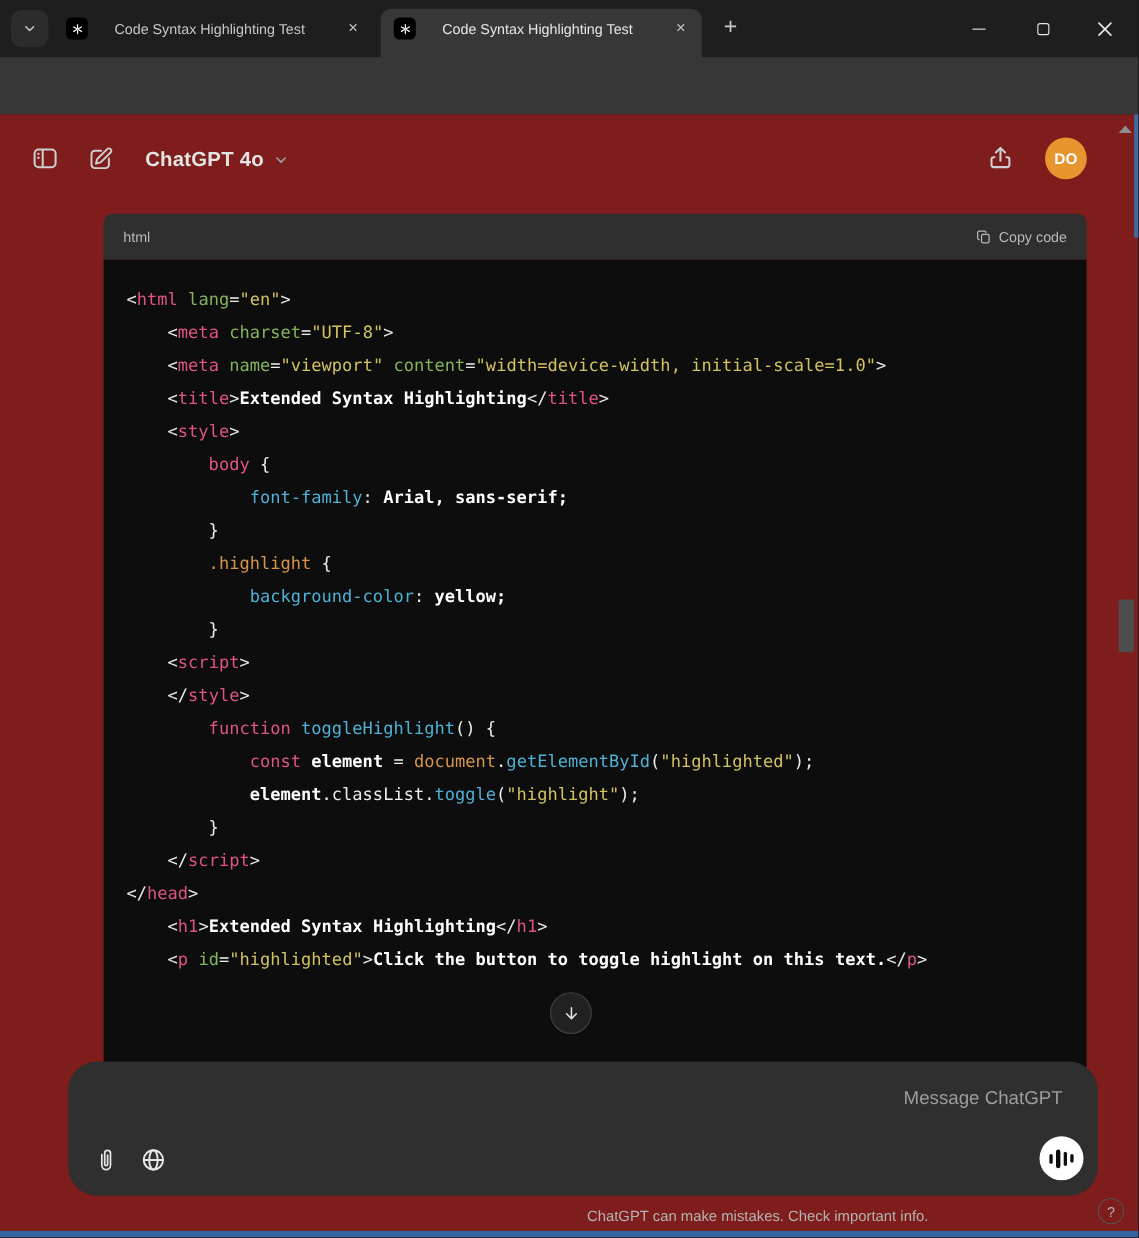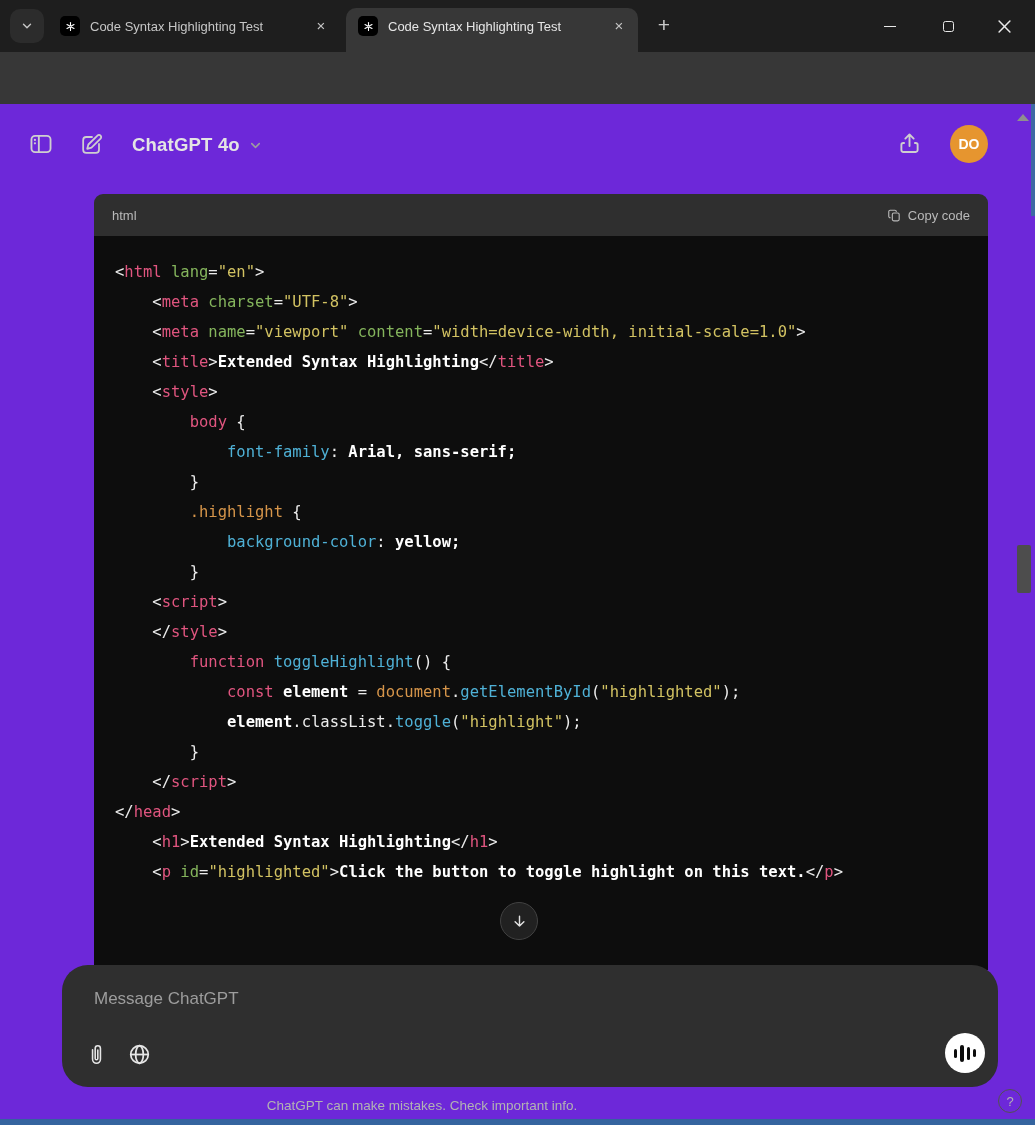--- a/index.html
+++ b/index.html
@@ -7,21 +7,21 @@
   body { font-family:"Liberation Sans", sans-serif; background:#212121; position:relative; overflow:hidden; }
   svg { display:block; }
 
   
   .titlebar { position:absolute; left:0; top:0; width:1035px; height:52px; background:#1e1e1e; }
   .tab-search { position:absolute; left:10px; top:9px; width:34px; height:34px; border-radius:10px; background:#2c2c2c; display:flex; align-items:center; justify-content:center; cursor:pointer; }
   .tab { position:absolute; top:8px; height:36px; display:flex; align-items:center; padding:0 10px 0 12px; border-radius:10px 10px 0 0; }
   .tab.inactive { left:48px; width:292px; }
   .tab.active { left:346px; width:292px; height:44px; background:#373737; padding-bottom:8px; }
   .favicon { width:20px; height:20px; border-radius:5px; background:#000; display:flex; align-items:center; justify-content:center; flex:none; }
-  .tab-title { flex:1; font-size:13px; color:#c6c6c6; white-space:nowrap; overflow:hidden; margin:0 8px 0 10px; }
+  .tab-title { flex:1; font-size:13px; color:#c6c6c6; white-space:nowrap; overflow:hidden; margin:0 8px 0 24px; }
   .tab.active .tab-title { color:#e6e6e6; }
   .tab-close { flex:none; width:18px; height:18px; border-radius:50%; color:#c6c6c6; font-size:15px; line-height:17px; text-align:center; cursor:pointer; }
   .new-tab { position:absolute; left:650px; top:12px; width:28px; height:28px; color:#c8c8c8; font-size:21px; line-height:26px; text-align:center; border-radius:6px; cursor:pointer; }
   .win-btn { position:absolute; top:0; width:46px; height:52px; display:flex; align-items:center; justify-content:center; cursor:pointer; }
   .wb-min { left:867px; } .wb-max { left:925px; } .wb-close { left:981px; }
   .min-glyph { width:12px; height:0; border-top:1.6px solid #e8e8e8; }
   .max-glyph { width:11px; height:11px; border:1.4px solid #e8e8e8; border-radius:2.5px; }
 
   .toolbar { position:absolute; left:0; top:52px; width:1035px; height:52px; background:#373737; }
   .nav-ic { position:absolute; top:62px; width:32px; height:32px; display:flex; align-items:center; justify-content:center; border-radius:50%; cursor:pointer; }
@@ -29,47 +29,47 @@
   .url-text { flex:1; margin-left:11px; font-size:15px; color:#e0e0e0; white-space:nowrap; overflow:hidden; }
   .ext { position:absolute; top:65px; width:26px; height:26px; display:flex; align-items:center; justify-content:center; cursor:pointer; }
   .ext-circle { width:25px; height:25px; border-radius:50%; display:flex; align-items:center; justify-content:center; }
   .badge { position:absolute; right:-7px; bottom:-5px; min-width:16px; height:15px; border-radius:4.5px; background:#e8453c; color:#fff; font-size:10px; font-weight:bold; line-height:15px; text-align:center; padding:0 3px; }
   .tool-divider { position:absolute; left:924px; top:66px; width:1px; height:24px; background:#5a5a5a; }
   .profile-avatar { position:absolute; left:947px; top:63px; width:30px; height:30px; border-radius:50%; background:linear-gradient(180deg,#f09480 18%, #d96a5a 45%, #6e3630 78%, #39201f 100%); cursor:pointer; }
   .kebab { position:absolute; left:997px; top:64px; width:22px; height:28px; display:flex; flex-direction:column; align-items:center; justify-content:center; gap:3px; cursor:pointer; }
   .kebab i { width:3.4px; height:3.4px; border-radius:50%; background:#d0d0d0; }
 
   
-  .page { position:absolute; left:0; top:104px; width:1035px; height:1021px; background:#6d28d9; }
+  .page { position:absolute; left:0; top:104px; width:1035px; height:1021px; background:#7f1d1d; }
   .hdr-btn { position:absolute; width:32px; height:32px; display:flex; align-items:center; justify-content:center; border-radius:8px; cursor:pointer; }
   .model-switch { position:absolute; left:126px; top:24px; height:34px; display:flex; align-items:center; gap:8px; padding:0 6px; border-radius:8px; cursor:pointer; }
   .model-label { font-size:18.5px; font-weight:bold; color:#e4e4e4; letter-spacing:.2px; }
   .gpt-avatar { position:absolute; left:950px; top:21px; width:38px; height:38px; border-radius:50%; background:#e6952f; color:#fff; font-size:14px; font-weight:bold; display:flex; align-items:center; justify-content:center; cursor:pointer; }
 
   .code-card { position:absolute; left:94px; top:90px; width:894px; height:776px; border-radius:9px 9px 0 0; overflow:hidden; }
   .code-header { height:42px; background:#2f2f2f; display:flex; align-items:center; padding:0 18px; }
   .code-lang { font-size:13px; color:#b9b9b9; }
   .copy-btn { margin-left:auto; display:flex; align-items:center; gap:6px; font-size:13px; color:#b9b9b9; cursor:pointer; }
   .code-body { height:734px; background:#0d0d0d; padding:21px 0 0 21px; overflow:hidden; }
   .code-line { font-family:"DejaVu Sans Mono","Liberation Mono",monospace; font-size:15.5px; line-height:30px; white-space:pre; }
   .tk-p { color:var(--syn-p); } .tk-g { color:var(--syn-g); }
   .tk-b { color:var(--syn-b); font-weight:600; }
   .tk-t { color:var(--syn-t); } .tk-k { color:var(--syn-k); }
   .tk-a { color:var(--syn-a); } .tk-s { color:var(--syn-s); }
   .tk-f { color:var(--syn-f); } .tk-o { color:var(--syn-o); }
 
   .scroll-down { position:absolute; left:500px; top:798px; width:38px; height:38px; border-radius:50%; background:#212121; border:1px solid #424242; display:flex; align-items:center; justify-content:center; cursor:pointer; }
 
   .composer { position:absolute; left:62px; top:861px; width:936px; height:122px; border-radius:26px; background:#2f2f2f; }
-  .composer-input { position:absolute; left:32px; top:24px; right:32px; font-size:17px; color:#9d9d9d; cursor:text; }
+  .composer-input { position:absolute; left:32px; top:24px; right:32px; font-size:17px; color:#9d9d9d; cursor:text;text-align:right; }
   .comp-ic { position:absolute; width:26px; height:26px; display:flex; align-items:center; justify-content:center; cursor:pointer; }
   .voice-btn { position:absolute; left:883px; top:68px; width:40px; height:40px; border-radius:50%; background:#fff; display:flex; align-items:center; justify-content:center; gap:3px; cursor:pointer; }
   .voice-btn i { width:3.4px; border-radius:2px; background:#0d0d0d; }
 
-  .disclaimer { position:absolute; left:0; top:994px; width:844px; text-align:center; font-size:13.5px; color:#b3b3b3; }
+  .disclaimer { position:absolute; left:0; top:994px; width:844px; text-align:right; font-size:13.5px; color:#b3b3b3; }
   .help-bubble { position:absolute; left:998px; top:985px; width:24px; height:24px; border-radius:50%; border:1px solid #525252; color:#b3b3b3; font-size:13px; display:flex; align-items:center; justify-content:center; cursor:pointer; }
 
   .sb-up { position:absolute; left:1017px; top:10px; width:0; height:0; border-left:6px solid transparent; border-right:6px solid transparent; border-bottom:7px solid #8f8f8f; cursor:pointer; }
   .sb-thumb { position:absolute; left:1017px; top:441px; width:14px; height:48px; background:#4d4d4d; border-radius:2px; cursor:pointer; }
 
   .edge-bottom { position:absolute; left:0; top:1119px; width:1035px; height:6px; background:#35649f; z-index:50; }
   .edge-right { position:absolute; left:1031px; top:104px; width:4px; height:112px; background:#3e69a4; z-index:50; }
 </style>
 </head>
 <body>

